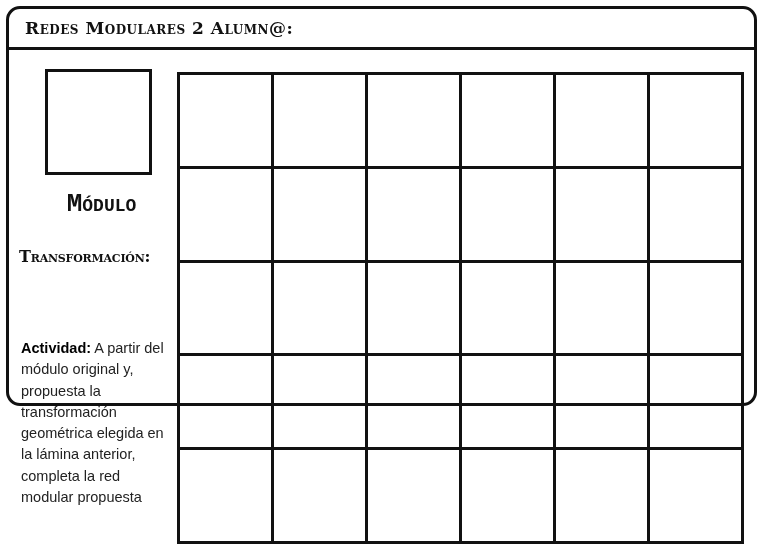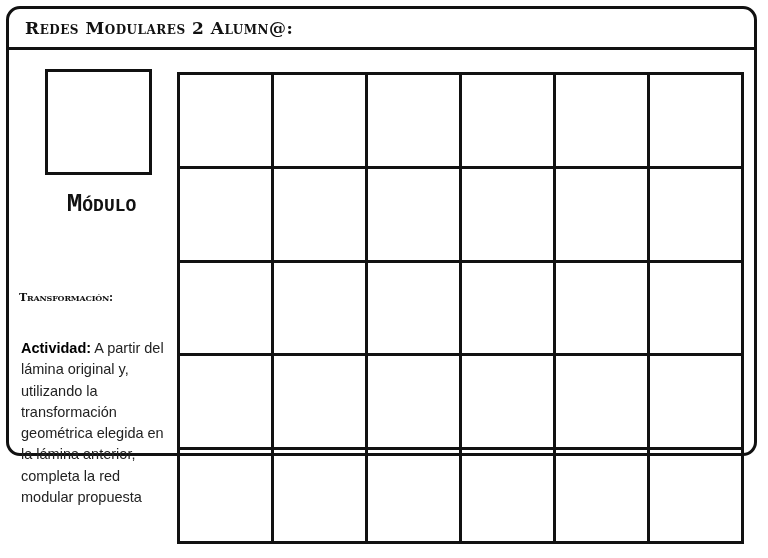--- a/index.html
+++ b/index.html
@@ -1,18 +1,18 @@
 <!DOCTYPE html>
 <html><head>
   <meta charset="utf-8">
   <style>
     html, body { margin: 0; padding: 0; background: #ffffff; }
     body { width: 768px; height: 558px; position: relative; overflow: hidden; }
     .frame {
-      position: absolute; left: 6px; top: 6px; width: 751px; height: 450px;
+      position: absolute; left: 6px; top: 6px; width: 751px; height: 400px;
       border: 3px solid #111; border-radius: 14px; box-sizing: border-box;
     }
     .header {
       position: absolute; left: 0; top: 0; right: 0; height: 38px;
       border-bottom: 3px solid #111;
     }
     .title {
       position: absolute; left: 16px; top: 9px;
       font-family: "DejaVu Serif", serif; font-weight: bold;
       font-size: 17px; font-variant: small-caps; letter-spacing: 0.5px; color: #111;
@@ -22,21 +22,21 @@
       border: 3px solid #111; box-sizing: border-box;
     }
     .module-label {
       position: absolute; left: 20px; top: 180px; width: 145px; text-align: center;
       font-family: Liberation Mono, monospace; font-weight: bold;
       font-size: 26px; font-variant: small-caps; color: #111;
     }
     .transform-label {
       position: absolute; left: 10px; top: 238px;
       font-family: "DejaVu Serif", serif; font-weight: bold;
-      font-size: 11px; font-variant: small-caps; color: #111; letter-spacing: -0.2px; margin-top: 44px;
+      font-size: 16px; font-variant: small-caps; color: #111; letter-spacing: -0.2px;
     }
     .activity {
       position: absolute; left: 12px; top: 329px; width: 150px;
       font-family: "Liberation Sans", sans-serif; font-size: 14.5px;
       line-height: 21.3px; color: #222;
     }
     .activity b { color: #000000; }
     .grid {
       position: absolute; left: 168px; top: 63px; width: 567px; height: 472px;
       display: grid; grid-template-columns: repeat(6, 1fr); grid-template-rows: repeat(5, 1fr);
@@ -47,21 +47,21 @@
 </head>
 <body>
 
 <div class="frame">
   <div class="header">
     <div class="title">Redes Modulares 2 Alumn@:</div>
   </div>
   <div class="module-box"></div>
   <div class="module-label">Módulo</div>
   <div class="transform-label">Transformación:</div>
-  <div class="activity"><b>Actividad:</b><span> A partir del lámina original y, utilizando la transformación geométrica elegida en la lámina anterior, completa la red modular propuesta</span></div>
+  <div class="activity"><b>Actividad:</b><span> A partir del módulo original y, propuesta la transformación geométrica elegida en la lámina anterior, completa la red modular propuesta</span></div>
   <div class="grid" id="grid">
       <div class="cell"></div>
       <div class="cell"></div>
       <div class="cell"></div>
       <div class="cell"></div>
       <div class="cell"></div>
       <div class="cell"></div>
       <div class="cell"></div>
       <div class="cell"></div>
       <div class="cell"></div>

